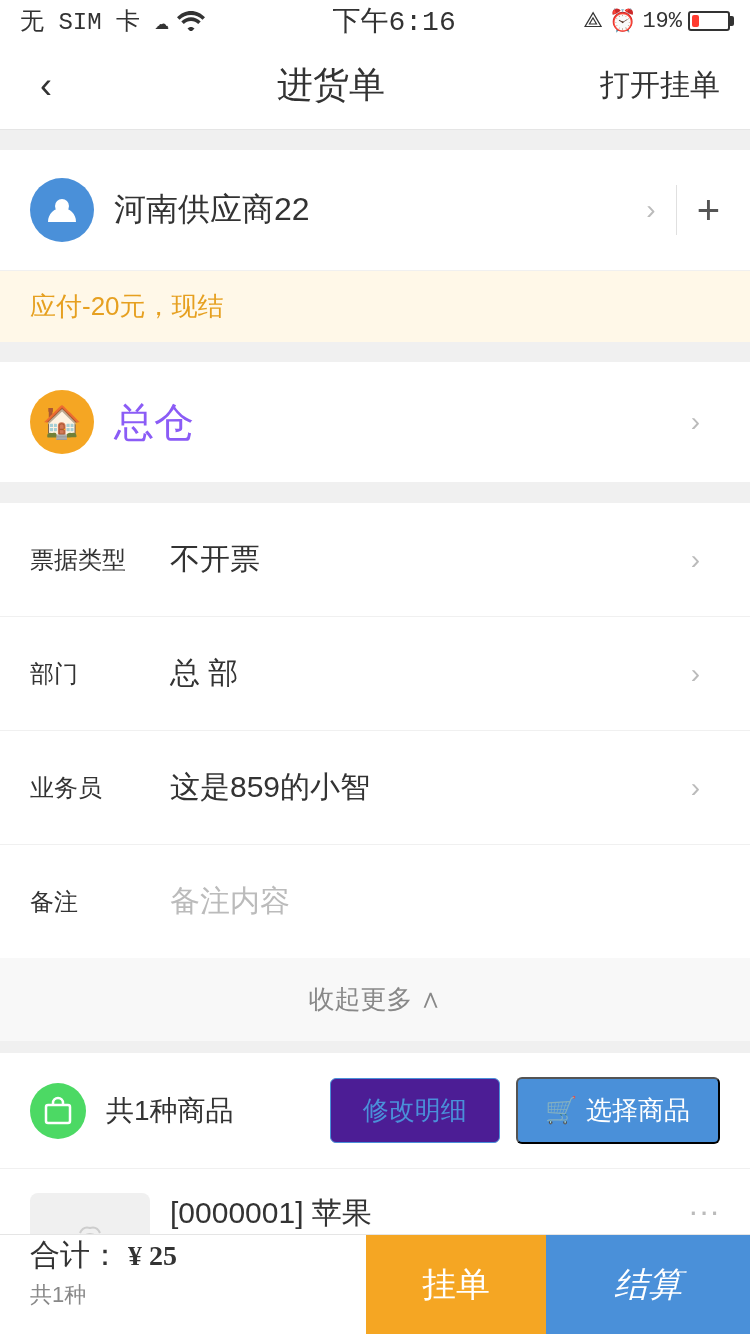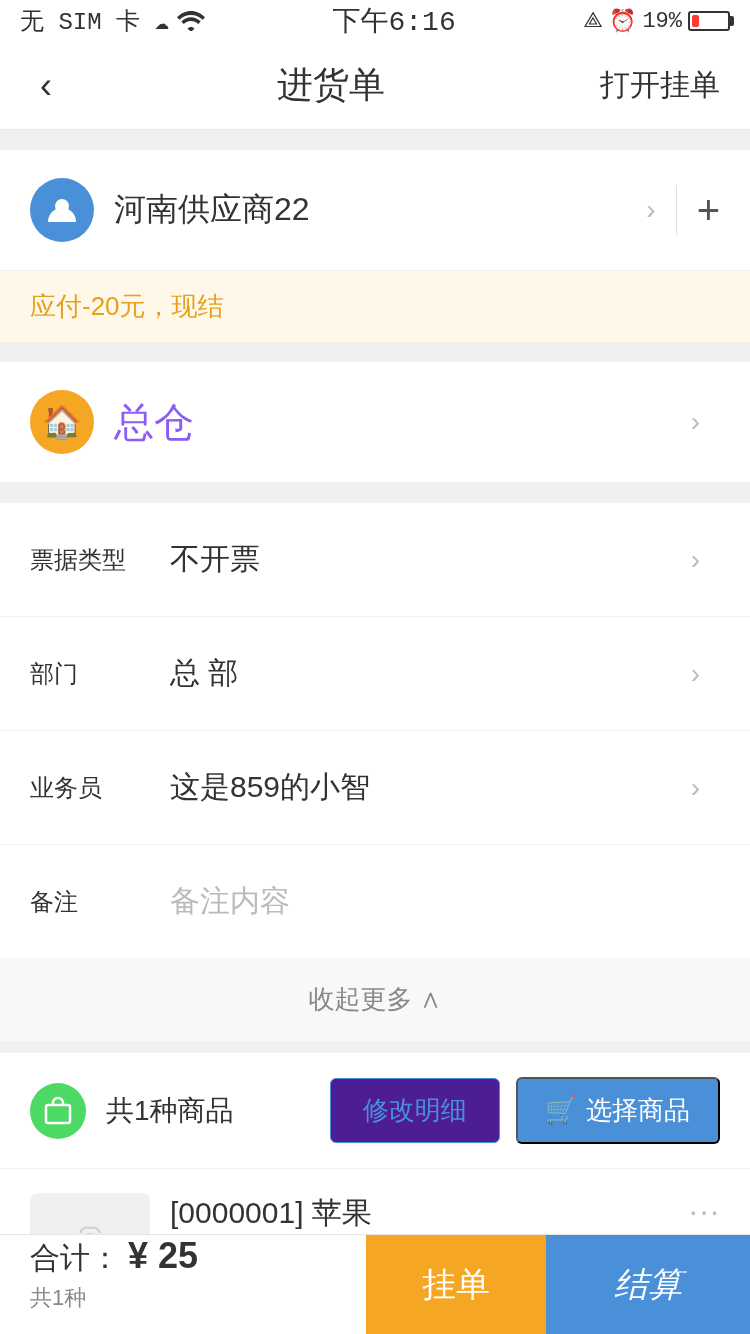--- a/index.html
+++ b/index.html
@@ -319,22 +319,23 @@
       padding: 0 30px;
     }
     .total-main {
       font-size: 30px;
       color: #333;
       display: flex;
       align-items: baseline;
       gap: 8px;
     }
     .total-amount {
-      font-size: 36px;
+      font-size: 28px;
       font-weight: 600;
+      font-family: Liberation Serif, serif;
     }
     .total-sub {
       font-size: 22px;
       color: #888;
       margin-top: 4px;
     }
     .btn-hang {
       width: 180px;
       height: 100px;
       background: #f5a623;

